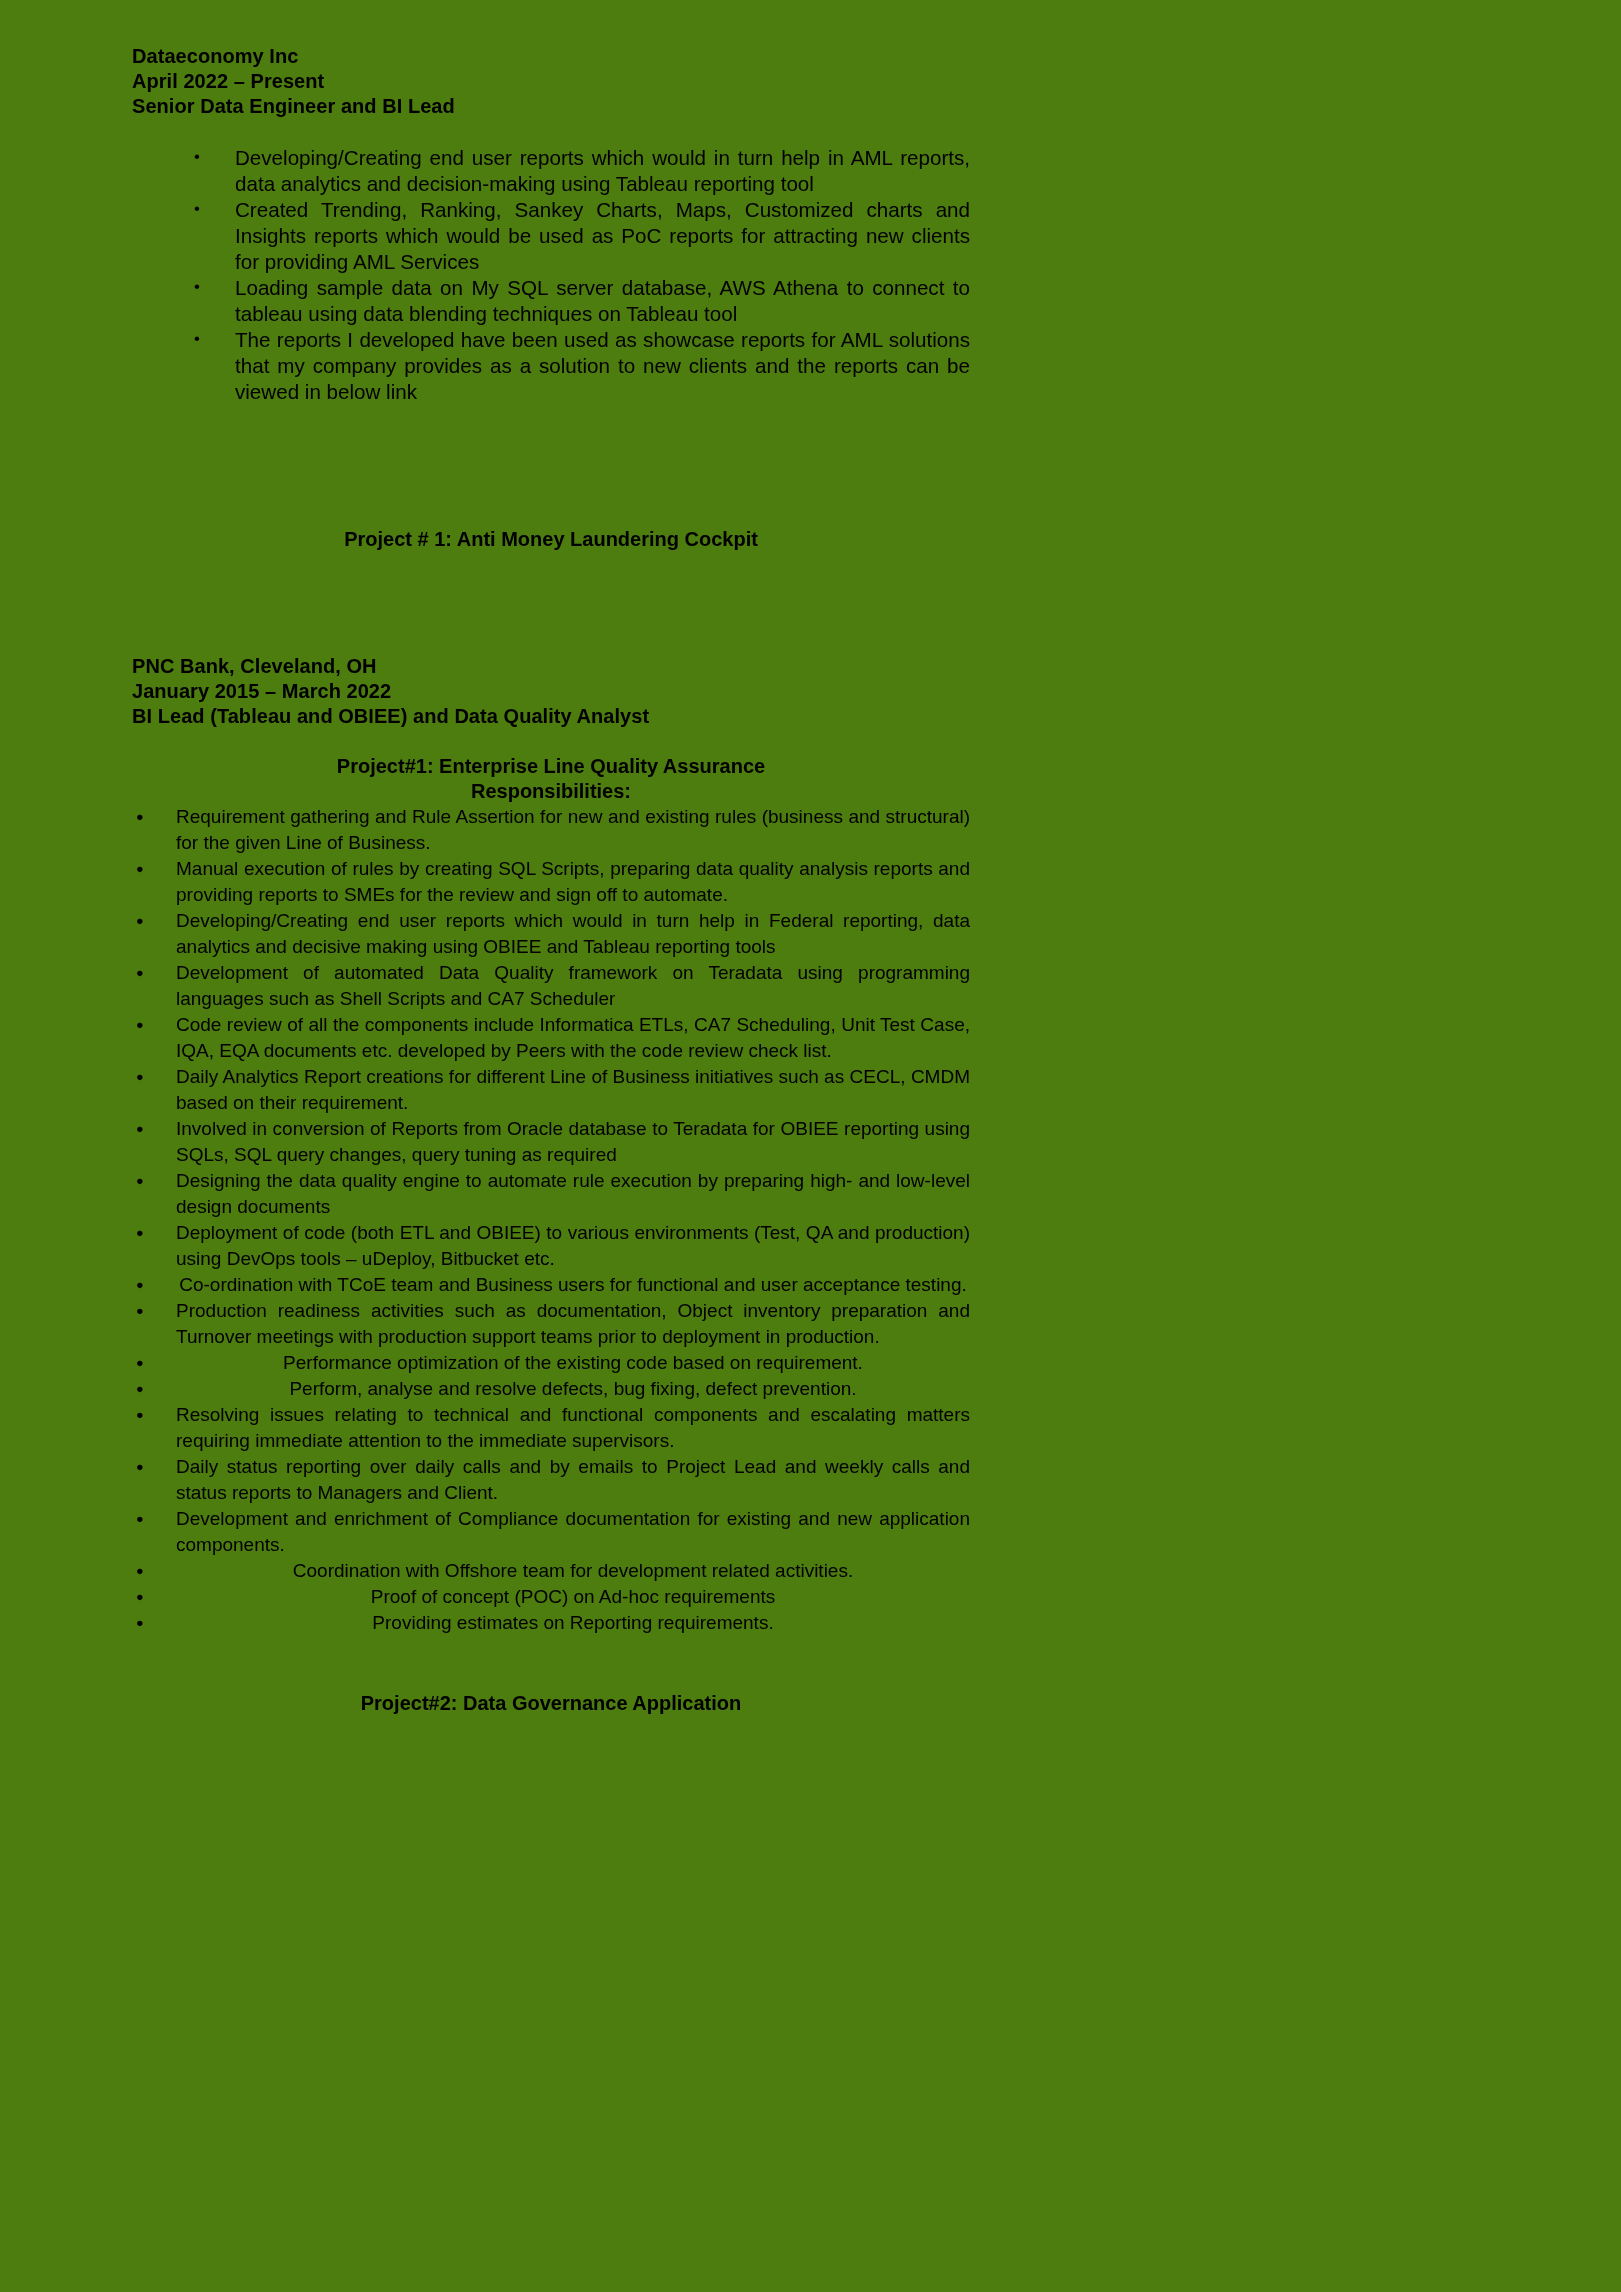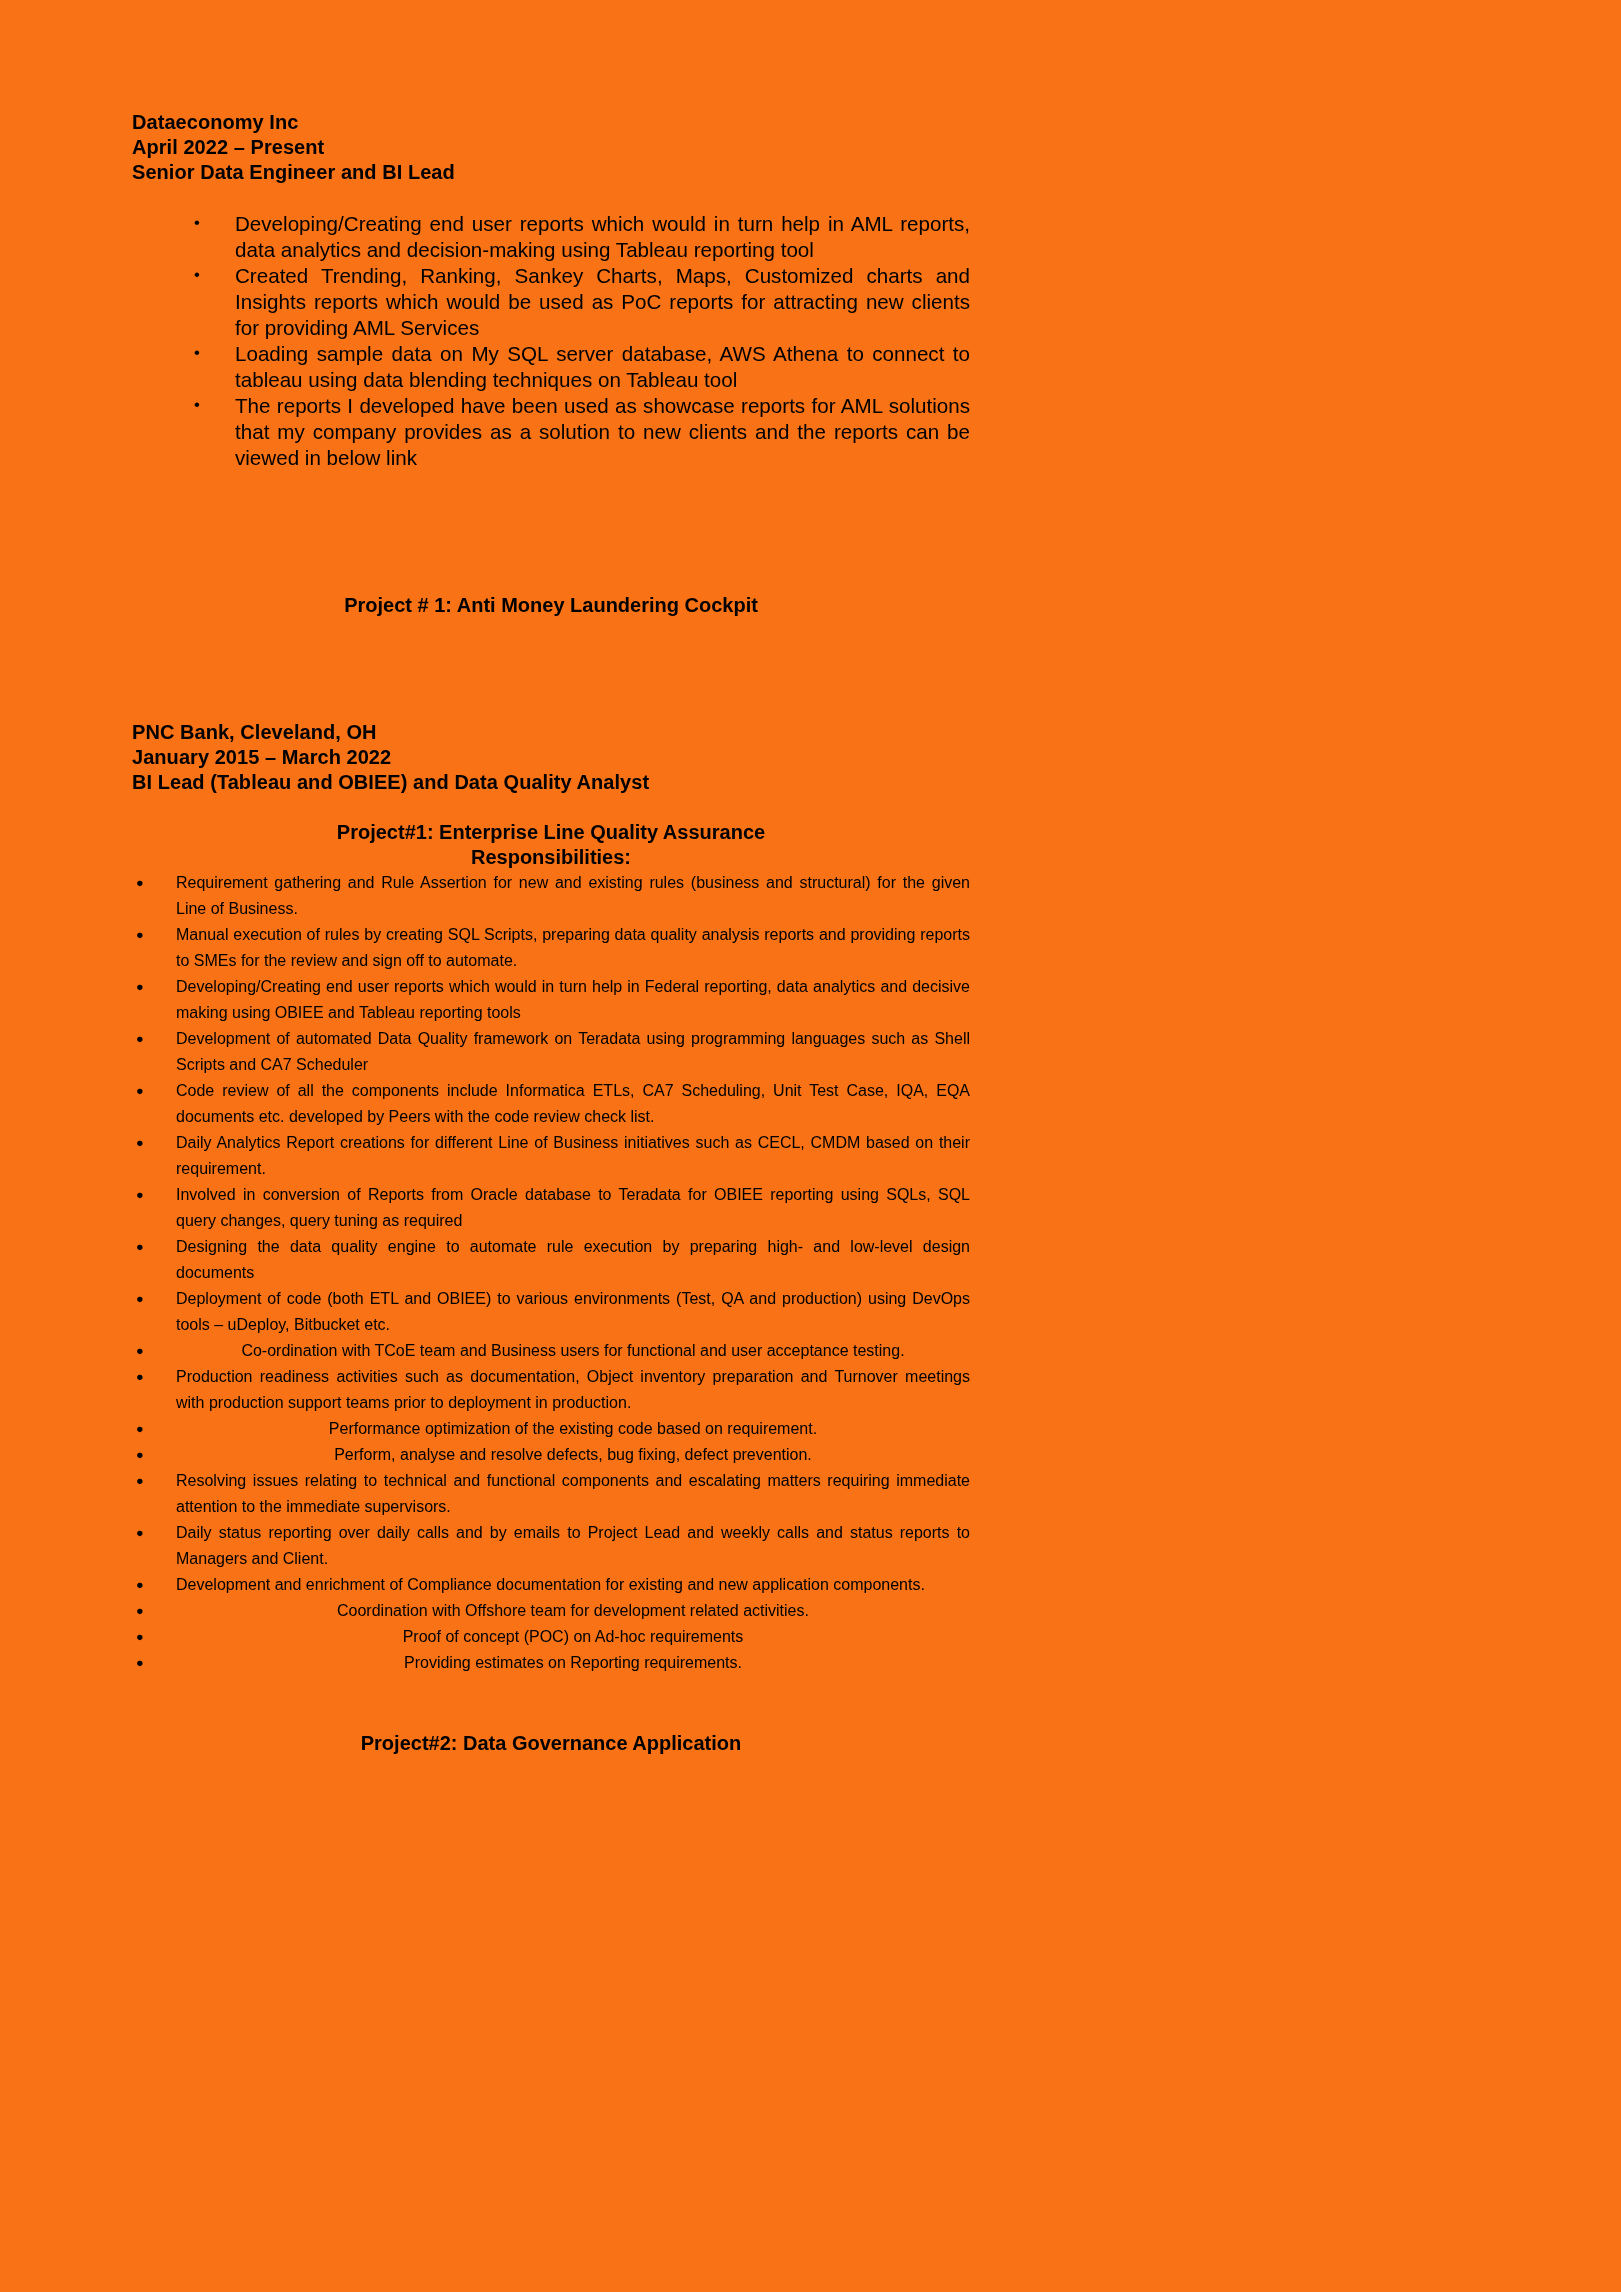--- a/index.html
+++ b/index.html
@@ -8,23 +8,23 @@
     background: #ffffff;
   }
   body {
     font-family: "Liberation Sans", sans-serif;
     color: #000000;
   }
   .page {
     position: relative;
     width: 1621px;
     height: 2293px;
-    background: #f97316;
+    background: #4d7c0f;
     box-sizing: border-box;
-    padding: 110px 132px 0 132px;
+    padding: 44px 132px 0 132px;
     overflow: hidden;
   }
   .content {
     width: 838px;
   }
 
   .hdr-block {
     font-weight: bold;
     font-size: 20px;
     line-height: 25px;
@@ -54,21 +54,21 @@
     top: -1px;
     font-size: 16.7px;
     line-height: 26px;
   }
 
   
   ul.list-b {
     list-style: none;
     margin: 0;
     padding: 0;
-    font-size: 16px;
+    font-size: 19px;
     line-height: 26px;
   }
   ul.list-b > li {
     position: relative;
     padding-left: 44px;
     text-align: justify;
     text-justify: inter-word;
   }
   ul.list-b > li::before {
     content: "\25CF";

